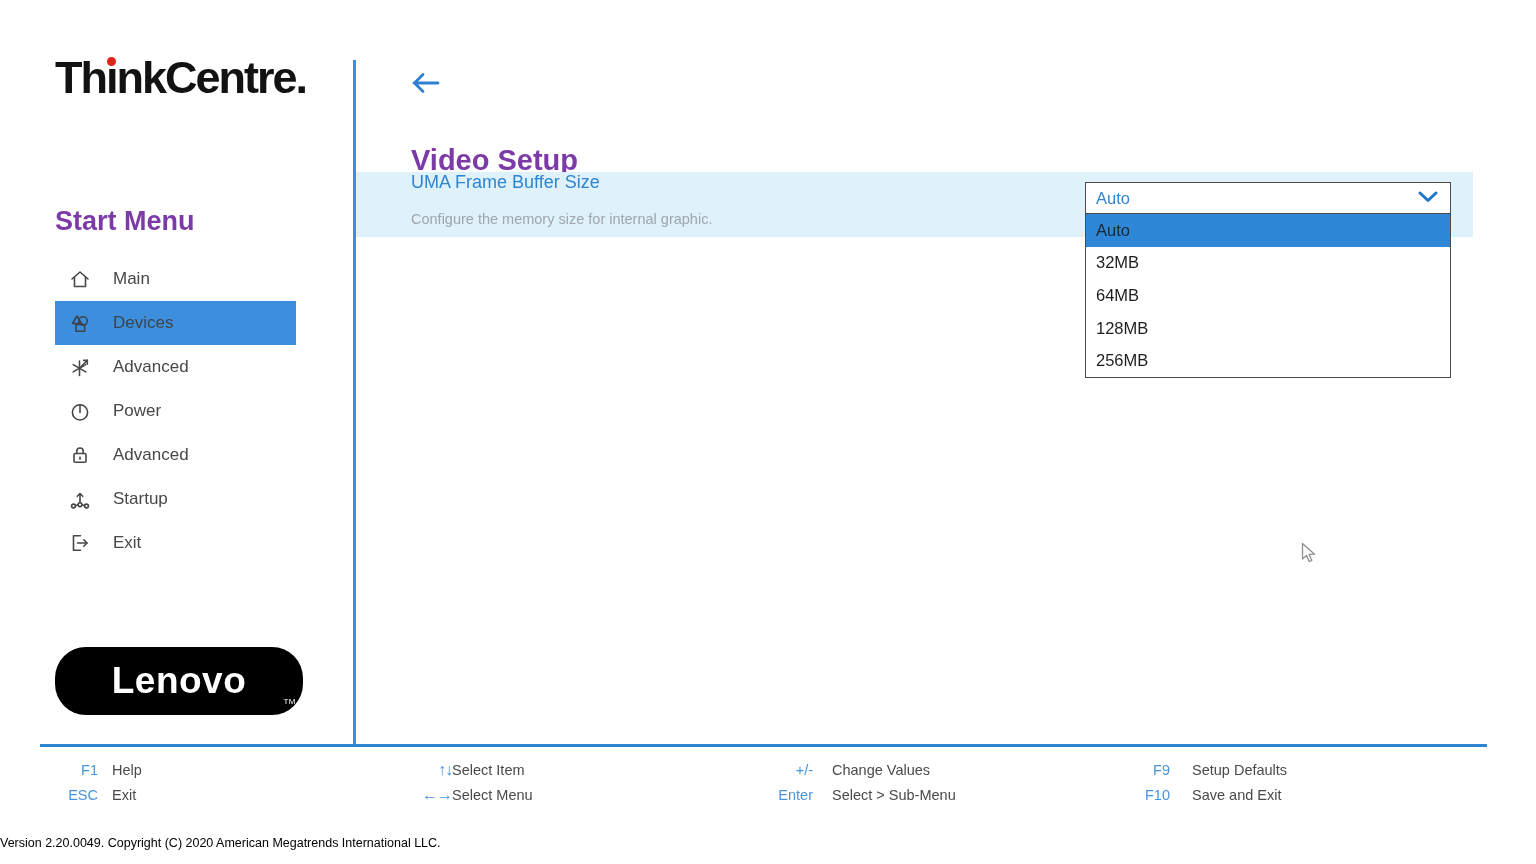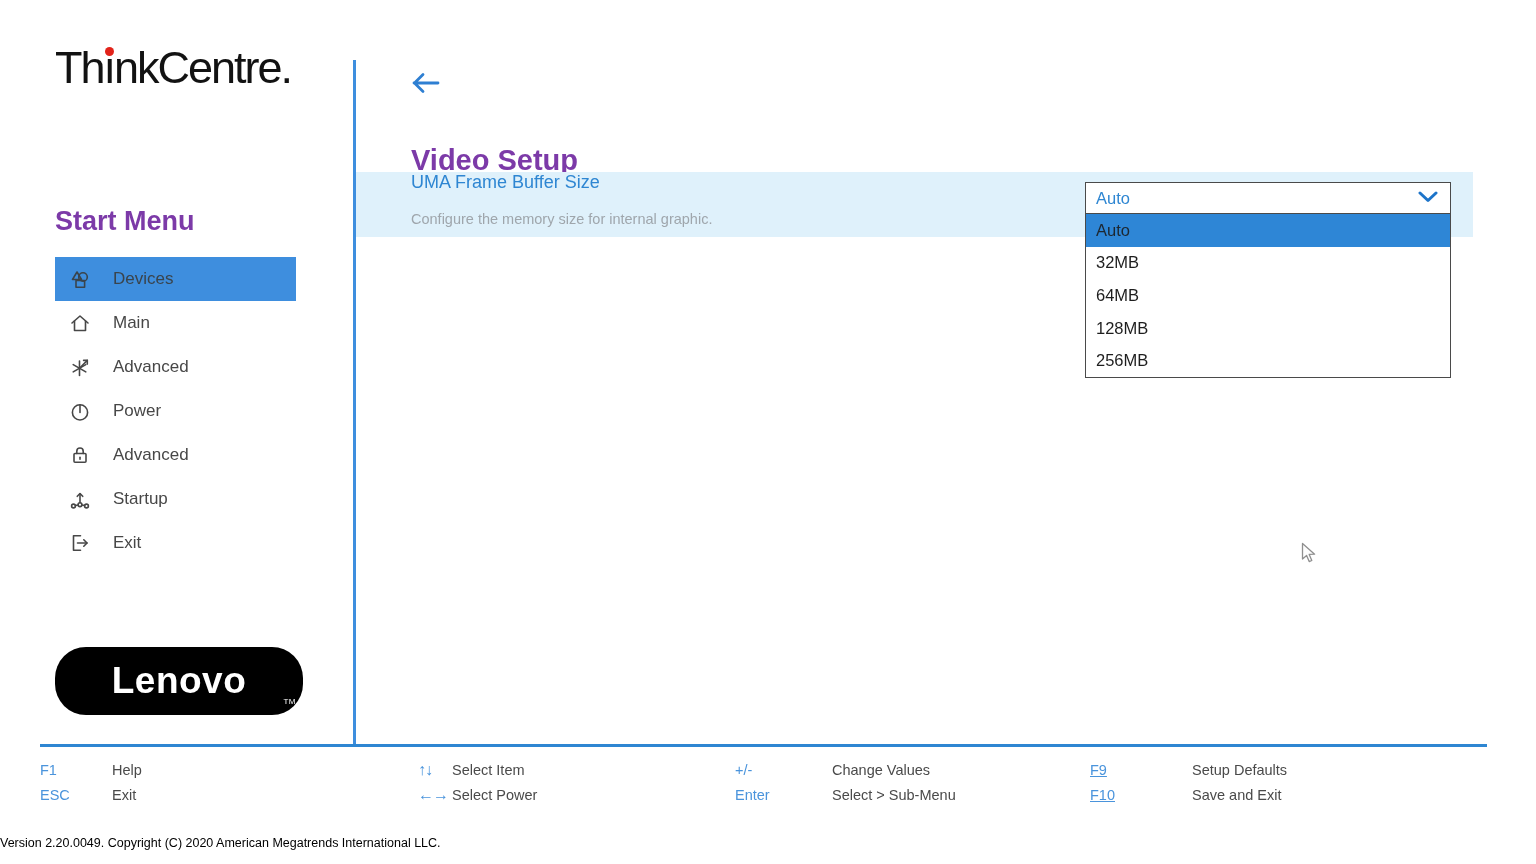--- a/index.html
+++ b/index.html
@@ -1,21 +1,21 @@
 <!DOCTYPE html>
 <html><head>
 <meta charset="utf-8">
 <style>
   * { margin:0; padding:0; box-sizing:border-box;
       font-family:"Liberation Sans","DejaVu Sans",sans-serif; }
   html,body { background:#ffffff; }
   .screen { position:relative; width:1536px; height:864px; background:#ffffff; overflow:hidden; }
 
   
-  .tc-logo { position:absolute; left:55px; top:42px; font-size:45px; font-weight:normal;
+  .tc-logo { position:absolute; left:55px; top:52px; font-size:45px; font-weight:bold;
              letter-spacing:-2px; color:#121212; white-space:nowrap; }
   .tc-logo .i-wrap { position:relative; display:inline-block; }
   .tc-logo .i-wrap .red-dot { position:absolute; left:1px; top:5px; width:9px; height:9px;
              border-radius:50%; background:#e2231a; }
   .start-menu-title { position:absolute; left:55px; top:206px; font-size:27px;
              font-weight:bold; color:#7c3aa8; }
   .menu { position:absolute; left:55px; top:257px; width:241px; }
   .menu-item { height:44px; display:flex; align-items:center; padding-left:13px;
              font-size:17px; color:#474747; cursor:default; }
   .menu-item .mi-icon { width:24px; height:24px; margin-right:21px; flex:0 0 24px; }
@@ -44,59 +44,59 @@
   .dropdown { position:absolute; left:1085px; top:213px; width:366px;
              border:1px solid #4a4a4a; background:#fff; z-index:5; }
   .option { height:32.6px; display:flex; align-items:center; padding-left:10px;
              font-size:16.5px; color:#1e1e1e; cursor:pointer; }
   .option.selected { background:#2e86d6; color:#1d2730; }
 
   
   .footer-line { position:absolute; left:40px; top:744px; width:1447px; height:3px; background:#2e86d2; }
   .hint-group { position:absolute; font-size:14.5px; }
   .hint-row { display:flex; height:24.5px; align-items:center; }
-  .hint-key { color:#4a94dc; display:inline-block; }
+  .hint-key { color:#4a94dc; text-align:right; display:inline-block; }
   .hint-label { color:#4a4a4a; }
   .g1 { left:40px; top:758px; }  .g1 .hint-key{ width:58px; } .g1 .hint-label{ margin-left:14px; }
   .g2 { left:418px; top:758px; } .g2 .hint-key{ width:34px; letter-spacing:-1px; font-size:16px; } .g2 .hint-label{ }
   .g3 { left:735px; top:758px; } .g3 .hint-key{ width:78px; } .g3 .hint-label{ margin-left:19px; }
-  .g4 { left:1090px; top:758px; } .g4 .hint-key{ width:80px;text-decoration:underline; } .g4 .hint-label{ margin-left:22px; }
+  .g4 { left:1090px; top:758px; } .g4 .hint-key{ width:80px; } .g4 .hint-label{ margin-left:22px; }
   .version { position:absolute; left:0; right:0; top:836px; text-align:left;
              font-size:12.5px; color:#000000; }
 
   .cursor { position:absolute; left:1301px; top:542px; z-index:9; }
 </style>
 </head>
 <body>
 
 <div class="screen">
 
   <div class="tc-logo"><span>Th</span><span class="i-wrap"><span>ı</span><span class="red-dot"></span></span><span>nkCentre.</span></div>
 
   <div class="start-menu-title">Start Menu</div>
 
   <div class="menu">
+    <div class="menu-item">
+      <span class="mi-icon">
+        <svg width="24" height="24" viewBox="0 0 24 24">
+            <path d="M4 12 L12 5 L20 12"></path>
+            <path d="M6.5 10 V19.5 H17.5 V10"></path>
+          </svg>
+      </span>
+      <span>Main</span>
+    </div>
     <div class="menu-item selected">
       <span class="mi-icon">
         <svg width="24" height="24" viewBox="0 0 24 24">
             <path d="M4.5 12.5 L9 5 L13.5 12.5 Z"></path>
             <circle cx="15" cy="10" r="4.3"></circle>
             <rect x="8" y="13.5" width="8.6" height="6.8"></rect>
           </svg>
       </span>
       <span>Devices</span>
-    </div>
-    <div class="menu-item">
-      <span class="mi-icon">
-        <svg width="24" height="24" viewBox="0 0 24 24">
-            <path d="M4 12 L12 5 L20 12"></path>
-            <path d="M6.5 10 V19.5 H17.5 V10"></path>
-          </svg>
-      </span>
-      <span>Main</span>
     </div>
     <div class="menu-item">
       <span class="mi-icon">
         <svg width="24" height="24" viewBox="0 0 24 24">
             <path d="M11.5 6 V20.5"></path>
             <path d="M5.2 9.6 L17.8 16.9"></path>
             <path d="M5.2 16.9 L17.8 9.6"></path>
             <path d="M11.5 13.2 L19.3 5.4"></path>
             <path d="M15.6 5.4 H19.3 V9.1"></path>
           </svg>
@@ -205,21 +205,21 @@
     </div>
   </div>
 
   <div class="hint-group g2">
     <div class="hint-row">
       <span class="hint-key">↑↓</span>
       <span class="hint-label">Select Item</span>
     </div>
     <div class="hint-row">
       <span class="hint-key">←→</span>
-      <span class="hint-label">Select Power</span>
+      <span class="hint-label">Select Menu</span>
     </div>
   </div>
 
   <div class="hint-group g3">
     <div class="hint-row">
       <span class="hint-key">+/-</span>
       <span class="hint-label">Change Values</span>
     </div>
     <div class="hint-row">
       <span class="hint-key">Enter</span>

